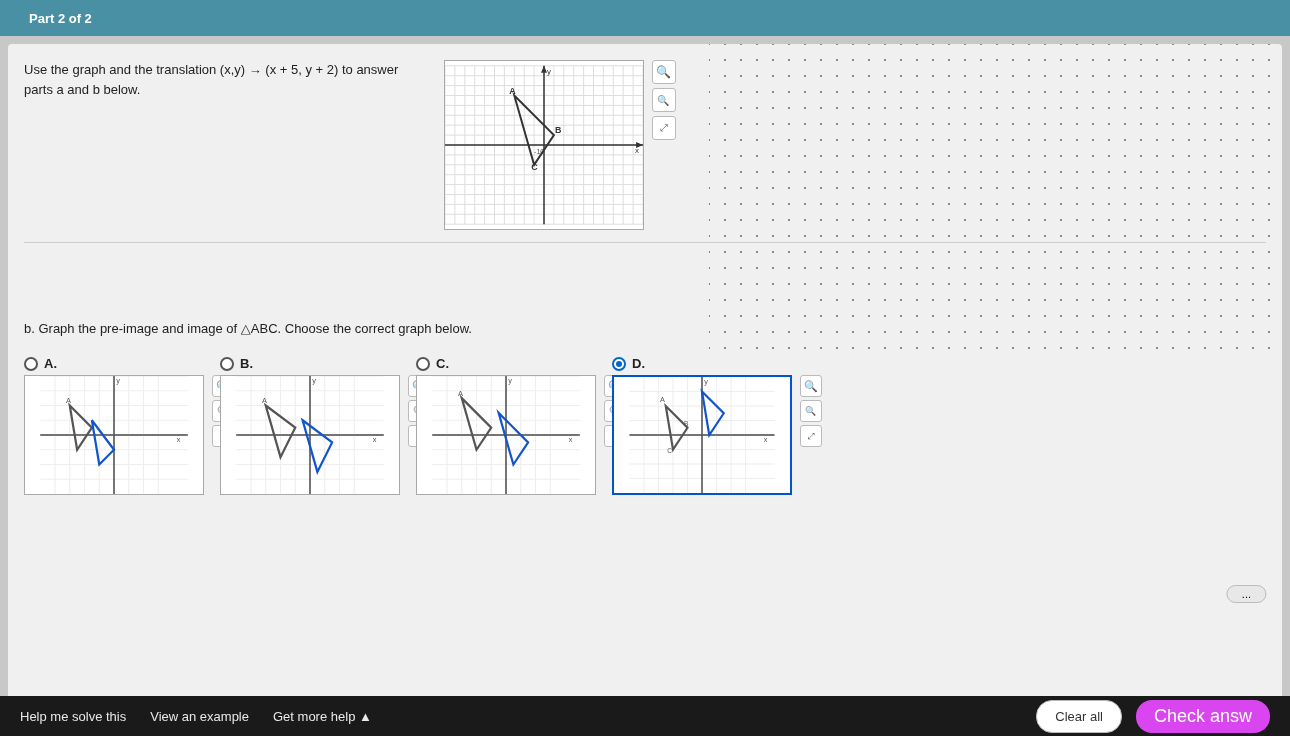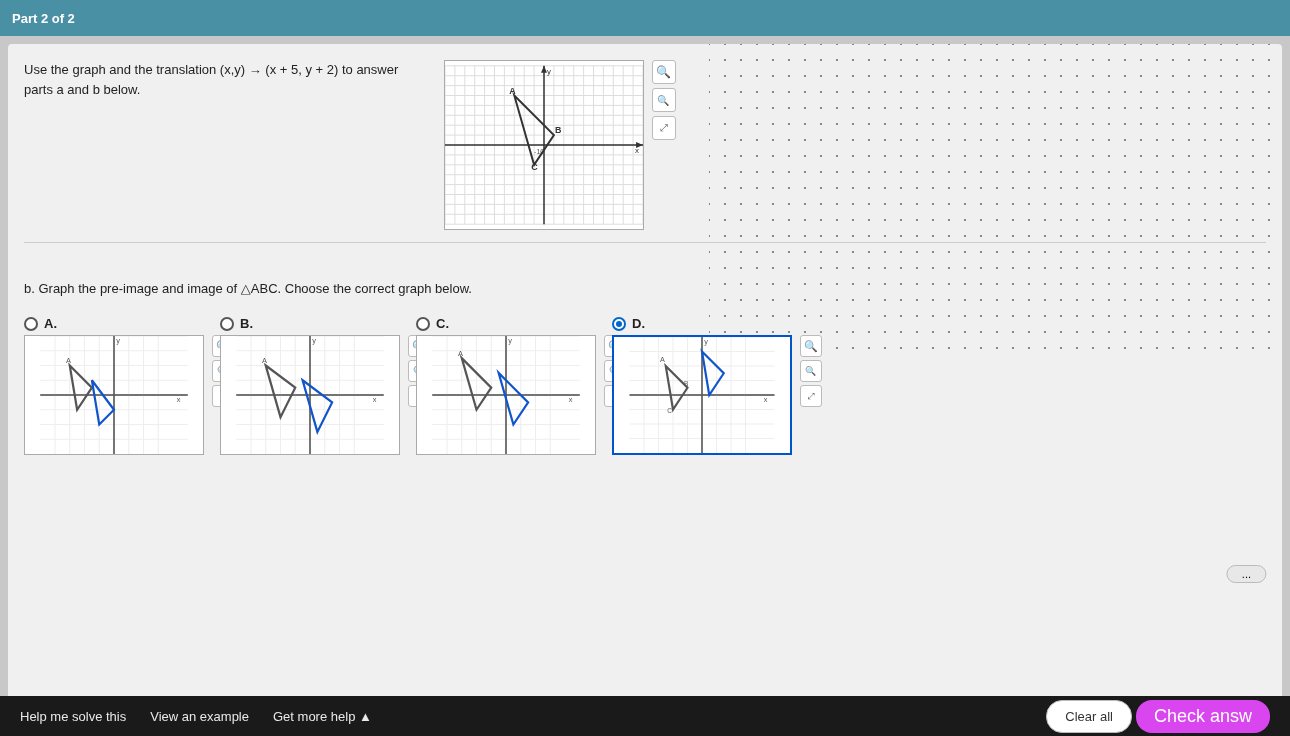--- a/index.html
+++ b/index.html
@@ -10,35 +10,36 @@
       height: 736px;
       overflow: hidden;
       position: relative;
     }
 
     .top-bar {
       background: #4a90a4;
       height: 36px;
       display: flex;
       align-items: center;
-      padding: 0 12px;
+      padding: 0 29px;
       color: white;
       font-size: 13px;
       font-weight: bold;
     }
 
     .main-content {
       background: #f0f0f0;
       margin: 8px;
       border-radius: 4px;
       padding: 16px;
       height: calc(100% - 52px);
       position: relative;
       display: flex;
       flex-direction: column;
+      gap: 20px;
     }
 
     .part-a-section {
       display: flex;
       align-items: flex-start;
       padding-bottom: 12px;
       border-bottom: 1px solid #ccc;
       margin-bottom: 12px;
     }
 
@@ -202,21 +203,21 @@
       color: #e8e8e8;
       font-size: 13px;
       cursor: pointer;
       text-decoration: none;
     }
 
     .bottom-right {
       position: absolute;
       right: 20px;
       display: flex;
-      gap: 4px;
+      gap: 14px;
     }
 
     .clear-btn {
       background: white;
       border: 1px solid #bbb;
       border-radius: 16px;
       padding: 6px 18px;
       font-size: 13px;
       cursor: pointer;
       color: #333;

